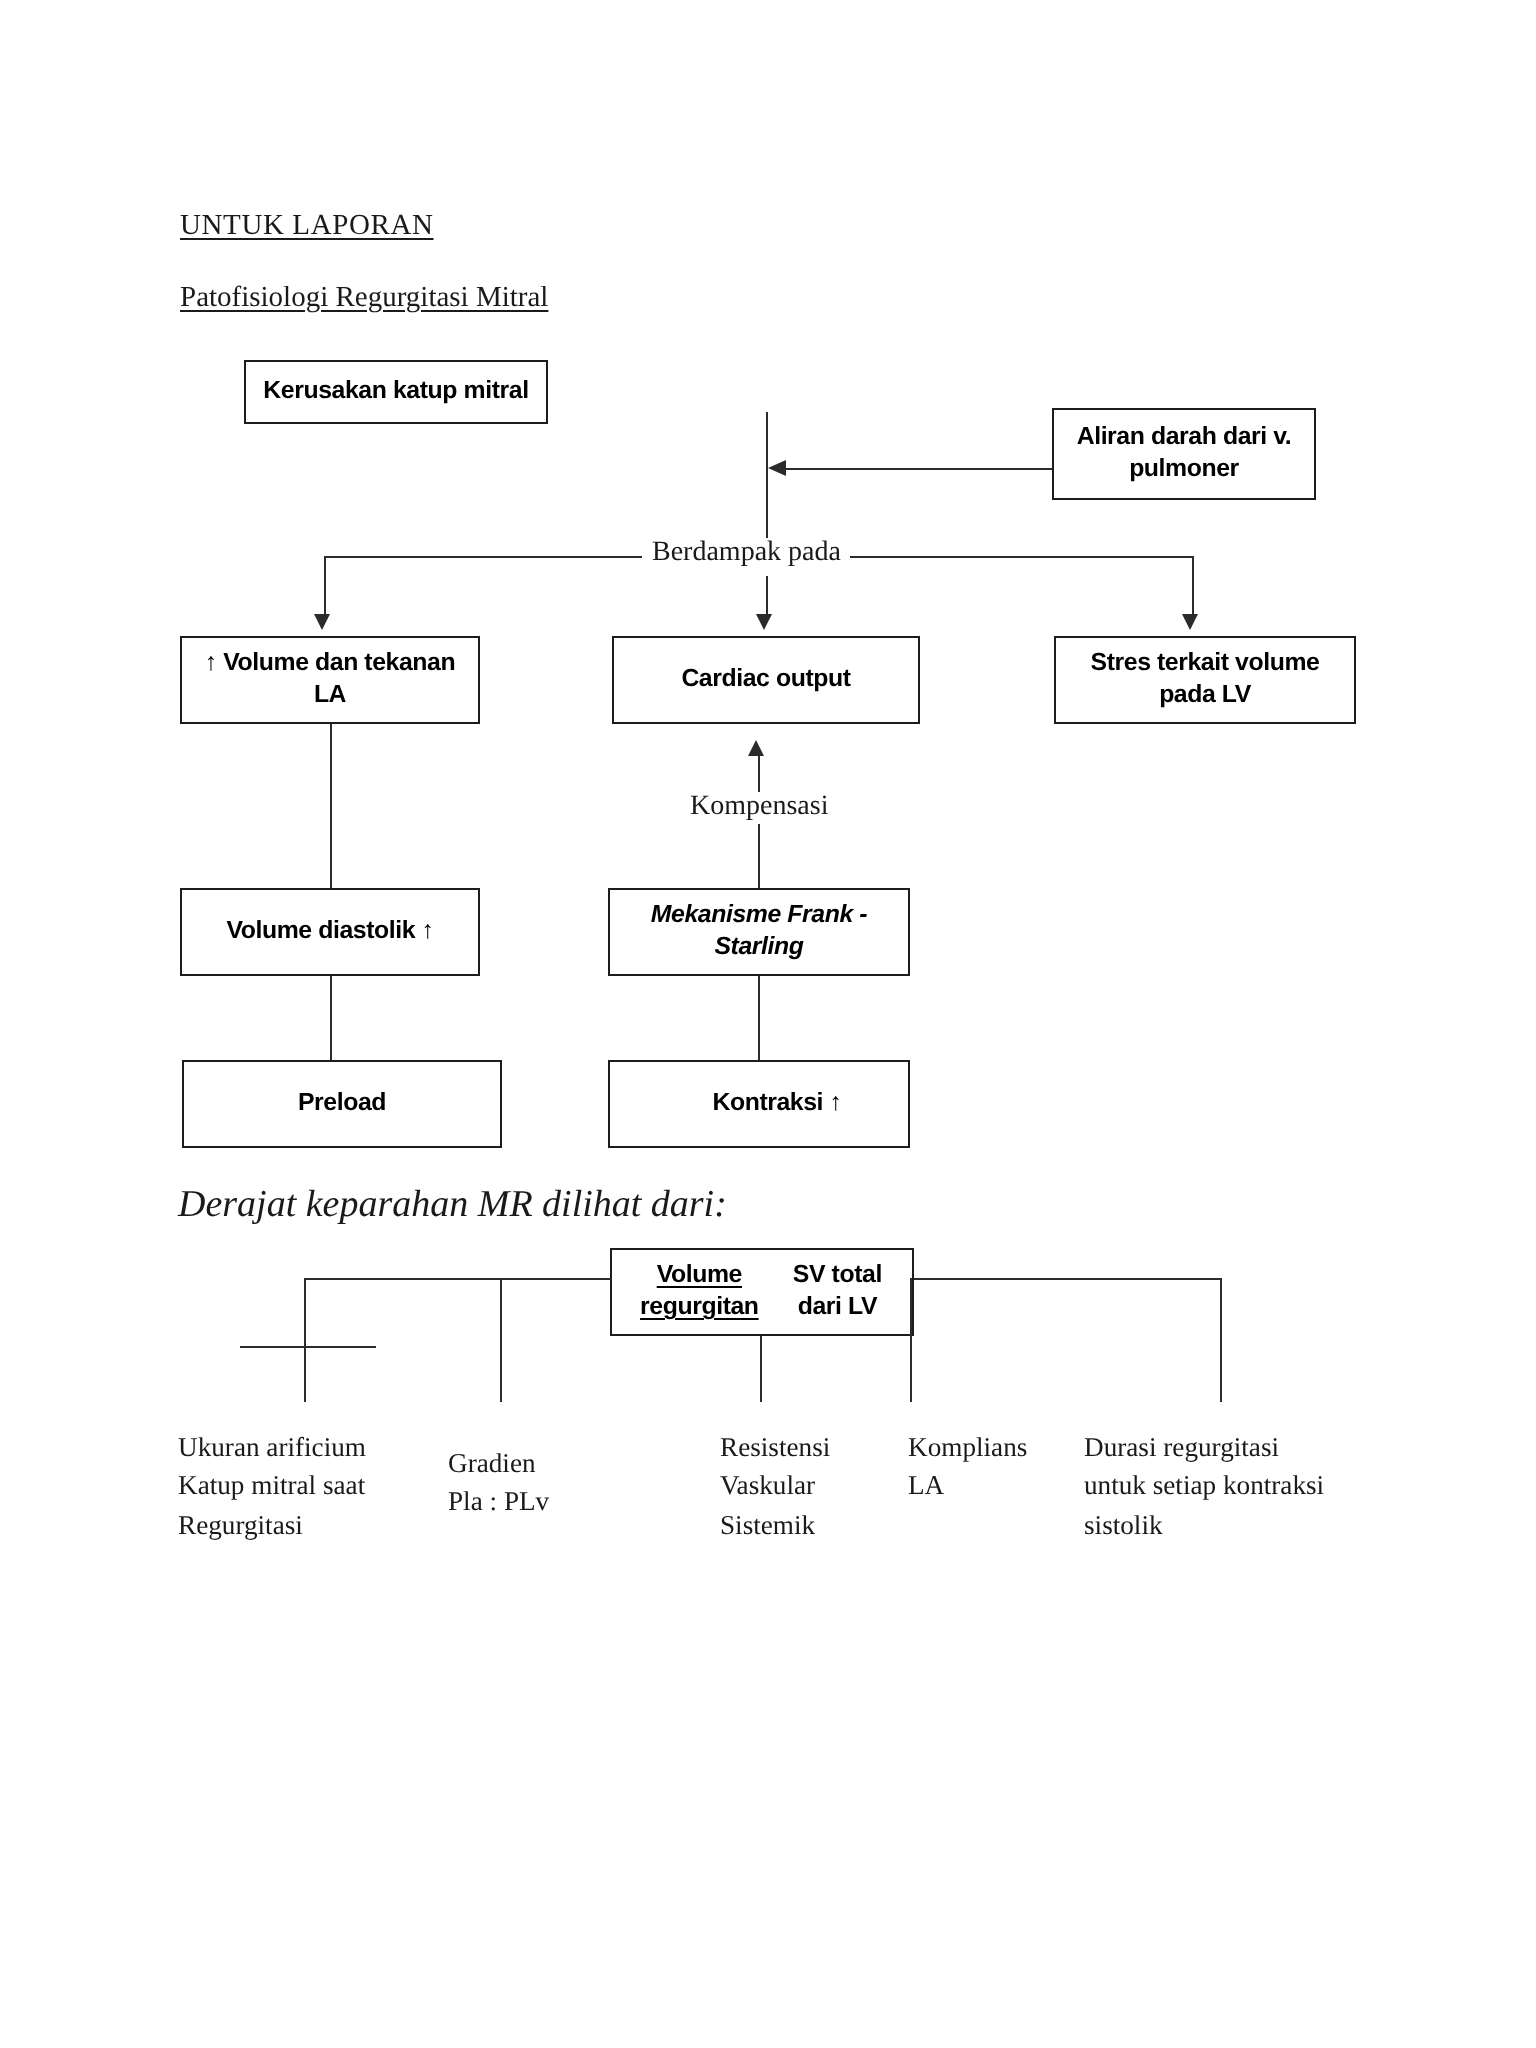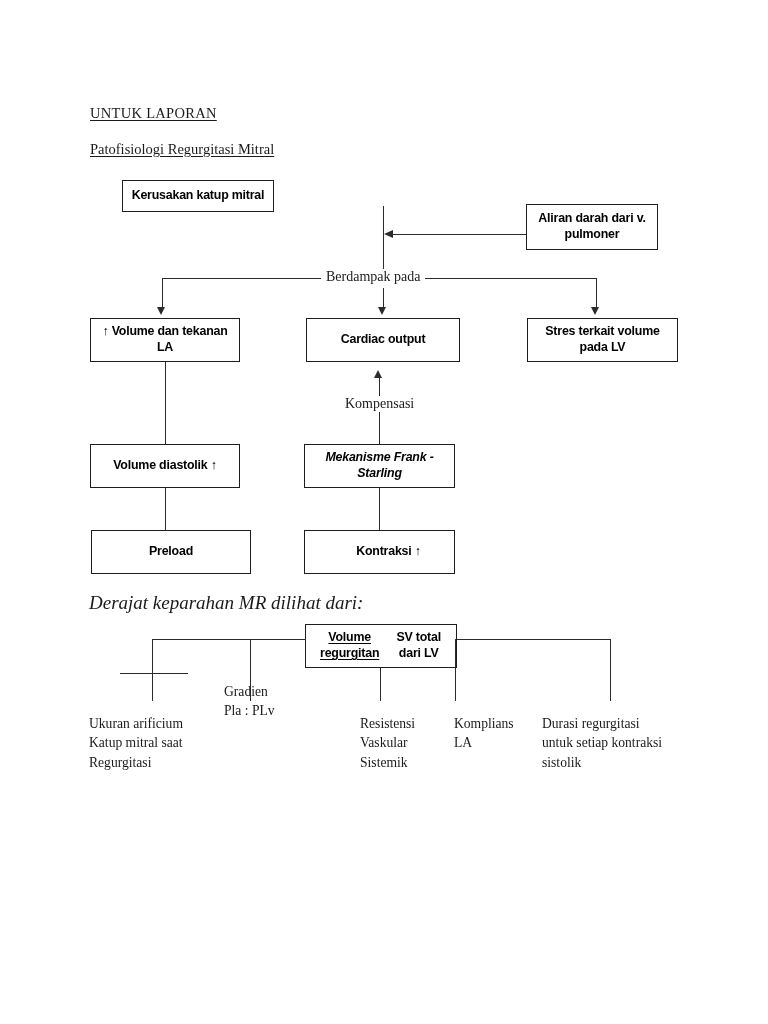--- a/index.html
+++ b/index.html
@@ -215,21 +215,21 @@
   <div class="v-line" style="left:152px; top:639px; height:62px;"></div>
   <div class="v-line" style="left:250px; top:639px; height:62px;"></div>
   <div class="v-line" style="left:380px; top:668px; height:33px;"></div>
   <div class="v-line" style="left:455px; top:639px; height:62px;"></div>
   <div class="v-line" style="left:610px; top:639px; height:62px;"></div>
 
   <div class="leaf-label" style="left:89px; top:714px; width:130px;">Ukuran arificium
 Katup mitral saat
 Regurgitasi</div>
 
-  <div class="leaf-label" style="left:224px; top:682px; width:120px;">Gradien
+  <div class="leaf-label" style="left:224px; top:722px; width:120px;">Gradien
 Pla : PLv</div>
 
   <div class="leaf-label" style="left:360px; top:714px; width:90px;">Resistensi
 Vaskular
 Sistemik</div>
 
   <div class="leaf-label" style="left:454px; top:714px; width:85px;">Komplians
 LA</div>
 
   <div class="leaf-label" style="left:542px; top:714px; width:145px;">Durasi regurgitasi

